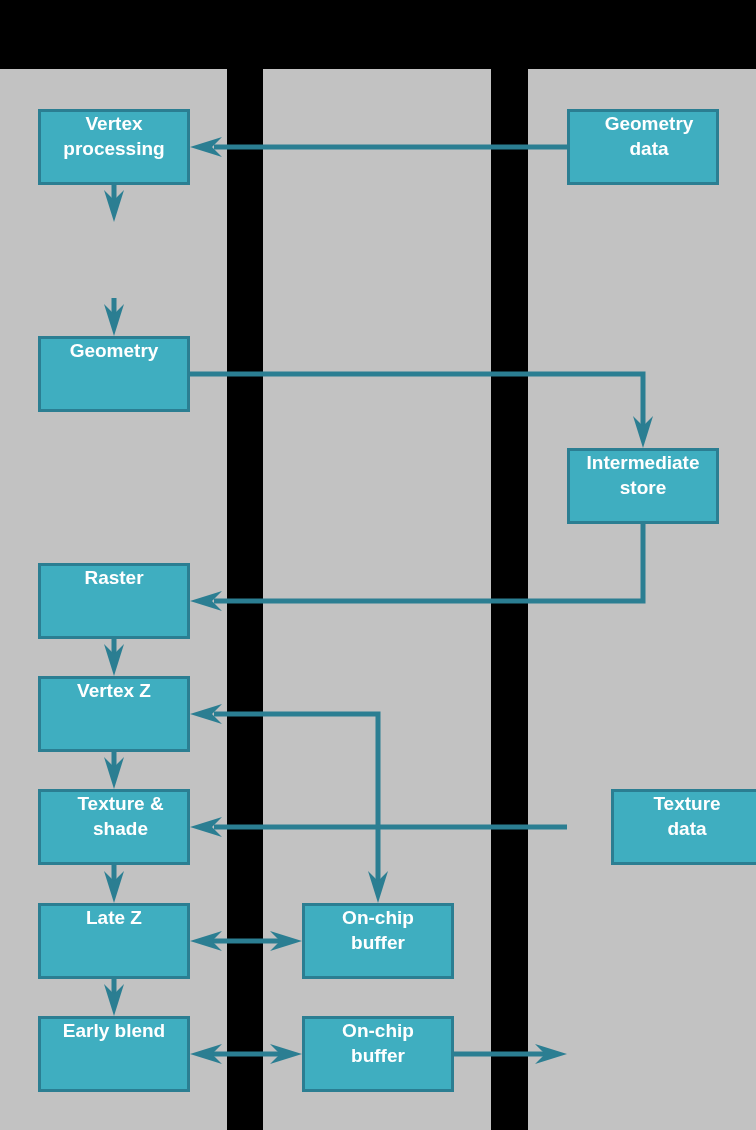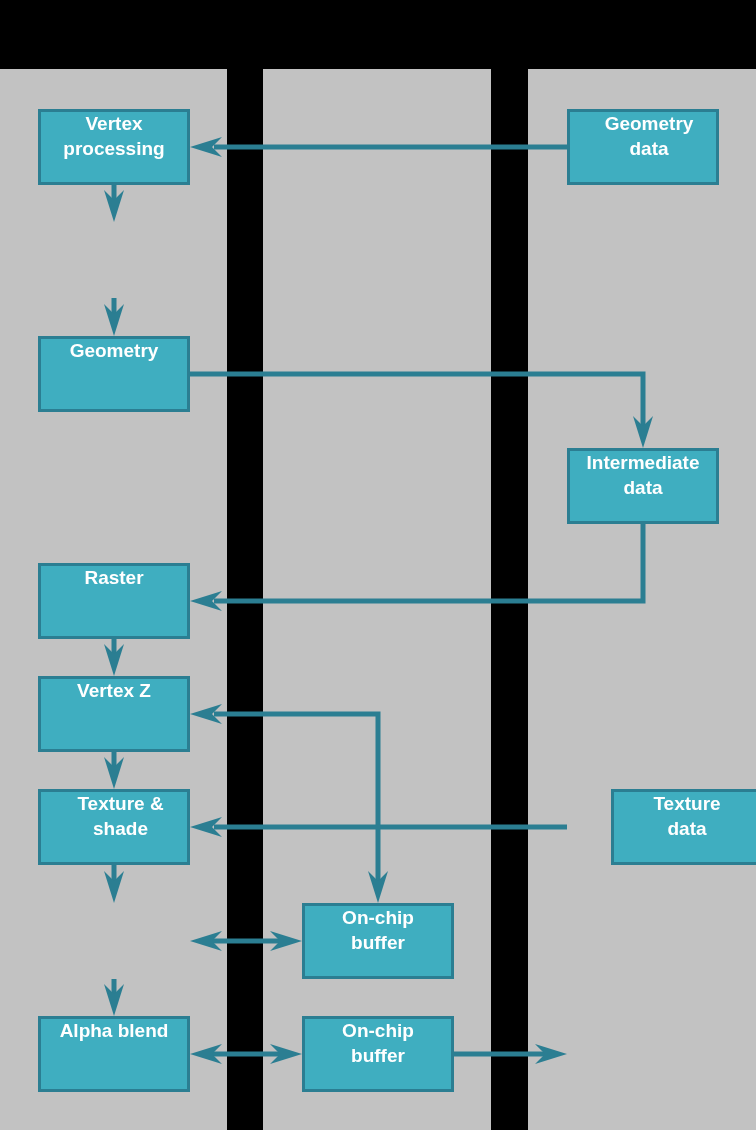--- a/index.html
+++ b/index.html
@@ -117,41 +117,44 @@
   </div>
   <div class="node n-binning">
     <span class="label">Geometry</span>
   </div>
   <div class="node n-geometry">
     <span class="label">Geometry
 data</span>
   </div>
   <div class="node n-intermediate">
     <span class="label">Intermediate
-data</span>
+store</span>
   </div>
   <div class="node n-raster">
     <span class="label">Raster</span>
   </div>
   <div class="node n-earlyz">
     <span class="label">Vertex Z</span>
   </div>
   <div class="node n-textureshade">
     <span class="label">Texture &amp;
 shade</span>
   </div>
   <div class="node n-texturedata">
     <span class="label">Texture
 data</span>
   </div>
+  <div class="node n-latez">
+    <span class="label">Late Z</span>
+  </div>
   <div class="node n-buffer1">
     <span class="label">On-chip
 buffer</span>
   </div>
   <div class="node n-alpha">
-    <span class="label">Alpha blend</span>
+    <span class="label">Early blend</span>
   </div>
   <div class="node n-buffer2">
     <span class="label">On-chip
 buffer</span>
   </div>
 
 </div>
 
 </body></html>

